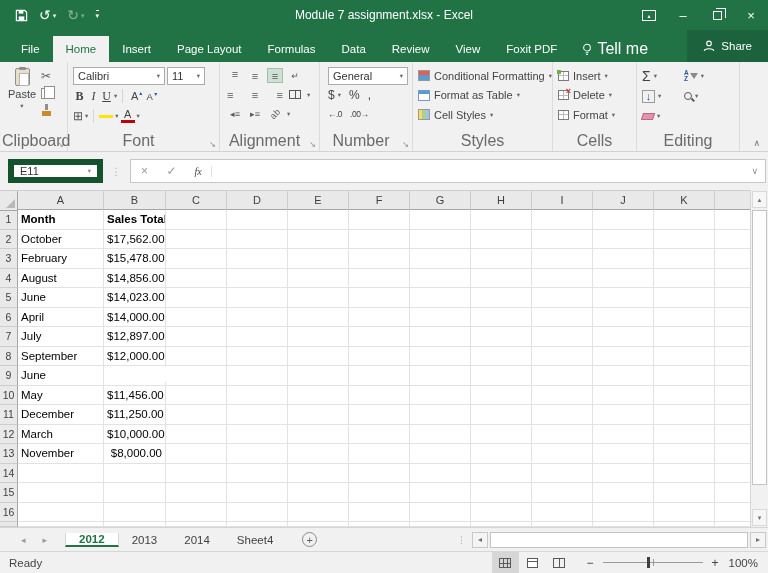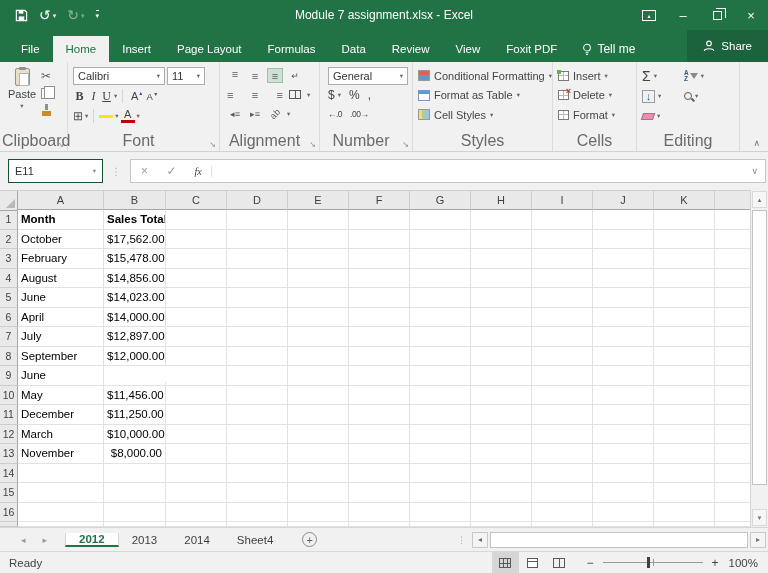--- a/index.html
+++ b/index.html
@@ -19,21 +19,21 @@
   .win-btn { width:34px; height:30px; display:flex; align-items:center; justify-content:center; color:#fff; font-size:13px; }
   .rdo-box { width:14px; height:11px; border:1px solid #fff; display:flex; align-items:center; justify-content:center; font-size:6px; color:#fff; }
   .restore-ic { width:9px; height:9px; border:1px solid #fff; position:relative; }
   .restore-ic:after { content:""; position:absolute; left:2px; top:-4px; width:9px; height:9px; border:1px solid #fff; border-left:none; border-bottom:none; }
 
   
   .tabbar { height:32px; background:#217346; display:flex; align-items:flex-end; flex:0 0 auto; }
   .rtabs { display:flex; align-items:flex-end; padding-left:8px; }
   .rtab { height:26px; line-height:26px; padding:0 13px; color:#fff; font-size:11.5px; cursor:default; }
   .rtab.active { background:#f1f1f1; color:#217346; }
-  .tellme { height:26px; display:flex; align-items:center; gap:5px; color:#fff; padding:0 12px; font-size:12px; }
+  .tellme { height:26px; display:flex; align-items:center; gap:5px; color:#fff; padding:0 12px; font-size:16px; }
   .share { margin-left:auto; height:32px; background:rgba(0,0,0,.14); display:flex; align-items:center; gap:6px; color:#fff; padding:0 16px; font-size:11.5px; }
 
   
   .ribbon { height:90px; background:#f1f1f1; border-bottom:1px solid #d2d2d2; display:flex; flex:0 0 auto; position:relative; padding-left:2px; }
   .rgroup { position:relative; border-right:1px solid #dcdcdc; padding:4px 4px 15px 5px; flex:0 0 auto; }
   .glabel { position:absolute; bottom:1px; left:0; right:10px; text-align:center; color:#6a6a6a; font-size:16px; }
   .glabel.full { right:0; }
   .launcher { position:absolute; bottom:2px; right:3px; font-size:8px; color:#8a8a8a; }
   .cbtn { display:flex; align-items:center; gap:3px; color:#444; }
   .caret-s { font-size:6.5px; color:#666; }
@@ -107,21 +107,21 @@
   .eraser { width:12px; height:7px; background:#e791b1; transform:skewX(-18deg); border:1px solid #b56a87; }
   .sort-ic { display:flex; align-items:center; gap:1px; }
   .az { display:flex; flex-direction:column; font-size:6.5px; line-height:6px; color:#2b579a; font-weight:bold; }
   .funnel { width:0; height:0; border-left:4px solid transparent; border-right:4px solid transparent; border-top:6px solid #8a8a8a; }
   .mag { width:8px; height:8px; border:1.5px solid #595959; border-radius:50%; position:relative; }
   .mag:after { content:""; position:absolute; width:4px; height:1.5px; background:#595959; transform:rotate(45deg); right:-4px; bottom:-1px; }
   .collapse { position:absolute; right:8px; bottom:3px; font-size:9px; color:#777; }
 
   
   .fbar { height:38px; background:#f1f1f1; display:flex; align-items:center; padding:0 2px 0 8px; flex:0 0 auto; gap:0; }
-  .namebox { width:95px; height:24px; background:#fff; border:1px solid #14532d; display:flex; align-items:center; padding:0 6px; color:#333; }
+  .namebox { width:95px; height:24px; background:#fff; border:6px solid #14532d; display:flex; align-items:center; padding:0 6px; color:#333; }
   .namebox .caret-s { margin-left:auto; color:#8a8a8a; }
   .fdots { color:#b0b0b0; margin:0 8px; font-size:10px; letter-spacing:1px; }
   .fbox { flex:1; height:24px; background:#fff; border:1px solid #c6c6c6; display:flex; align-items:center; }
   .fbtn { width:27px; text-align:center; color:#9b9b9b; font-size:12px; }
   .fx { font-style:italic; font-family:"Liberation Serif", serif; color:#444; font-size:10px; border-right:1px solid #e0e0e0; }
   .finput { flex:1; height:100%; }
   .fchev { color:#8f8f8f; font-size:9px; padding:0 7px; }
 
   
   .gridwrap { flex:1 1 auto; display:flex; overflow:hidden; background:#fff; }

